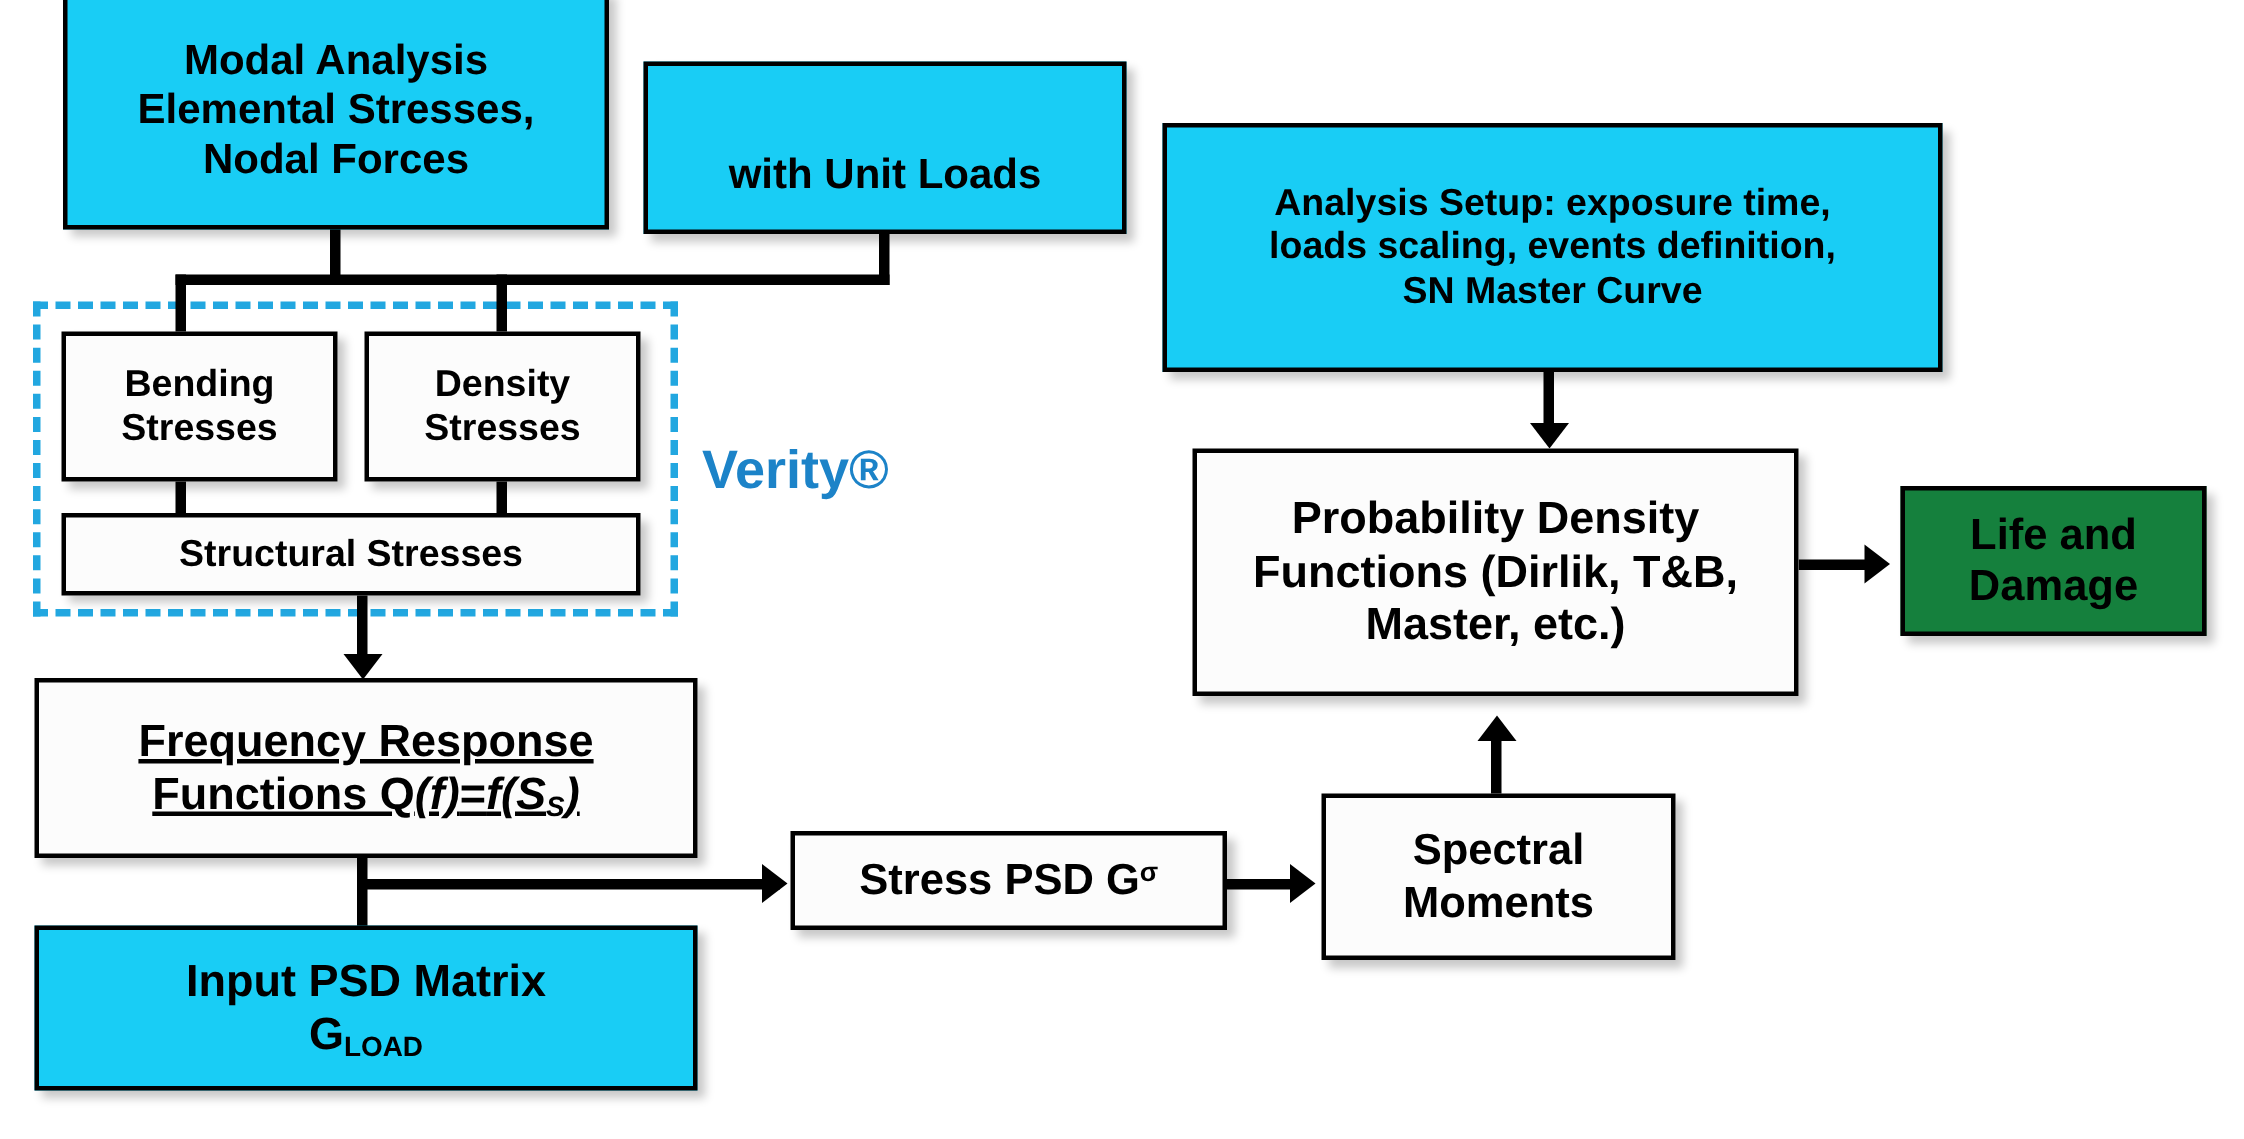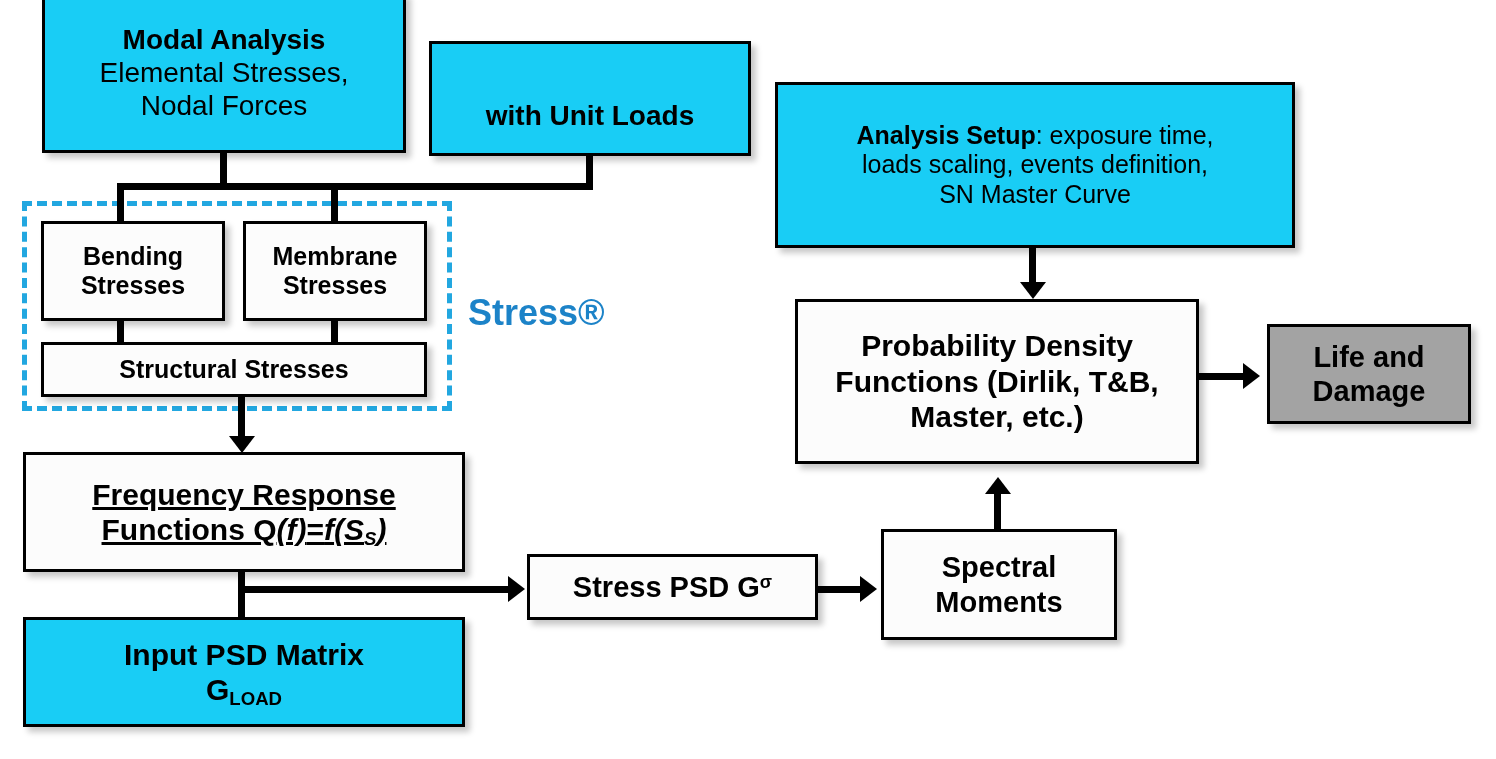--- a/index.html
+++ b/index.html
@@ -27,24 +27,24 @@
     text-align:center;
     color:#000000;
     line-height:1.18;
     box-shadow:5px 5px 6px rgba(0,0,0,0.22);
     z-index:5;
     padding:2px 6px;
   }
   .node .txt{display:block;width:100%;}
   .cyan{background:#19CDF5;}
   .white{background:#FCFCFC;}
-  .green{background:#a3a3a3;}
+  .green{background:#15803d;}
 
   .b{font-weight:bold;}
-  .reg{font-weight:normal;}
+  .reg{font-weight:bold;}
 
   
   .ln{position:absolute;background:#000000;z-index:2;}
   .vln{width:7px;}
   .hln{height:7px;}
 
   
   .arr{position:absolute;width:0;height:0;z-index:3;}
   .arr-down{
     border-left:13px solid transparent;
@@ -81,21 +81,21 @@
   sub{font-size:0.62em;vertical-align:baseline;position:relative;bottom:-0.28em;}
   sup{font-size:0.62em;vertical-align:baseline;position:relative;top:-0.52em;}
   .ital{font-style:italic;}
 </style>
 </head>
 <body>
 
 <div id="canvas">
 
   <div class="verity-region" style="left:22px;top:201px;width:430px;height:210px;"></div>
-  <div class="verity-label" style="left:468px;top:292px;font-size:36px;">Stress®</div>
+  <div class="verity-label" style="left:468px;top:292px;font-size:36px;">Verity®</div>
 
   <div class="ln vln" style="left:220px;top:152px;height:38px;"></div>
 
   <div class="ln vln" style="left:586px;top:155px;height:35px;"></div>
 
   <div class="ln hln" style="left:117px;top:183px;width:476px;"></div>
 
   <div class="ln vln" style="left:117px;top:183px;height:40px;"></div>
 
   <div class="ln vln" style="left:331px;top:183px;height:40px;"></div>
@@ -149,21 +149,21 @@
 
   <div class="node white" style="left:41px;top:221px;width:184px;height:100px;font-size:25px;justify-content:center;">
     <span class="txt">
       <span class="b">Bending</span><br>
       <span class="b">Stresses</span>
     </span>
   </div>
 
   <div class="node white" style="left:243px;top:221px;width:184px;height:100px;font-size:25px;">
     <span class="txt">
-      <span class="b">Membrane</span><br>
+      <span class="b">Density</span><br>
       <span class="b">Stresses</span>
     </span>
   </div>
 
   <div class="node white" style="left:41px;top:342px;width:386px;height:55px;font-size:25px;">
     <span class="txt">
       <span class="b">Structural Stresses</span>
     </span>
   </div>
 

